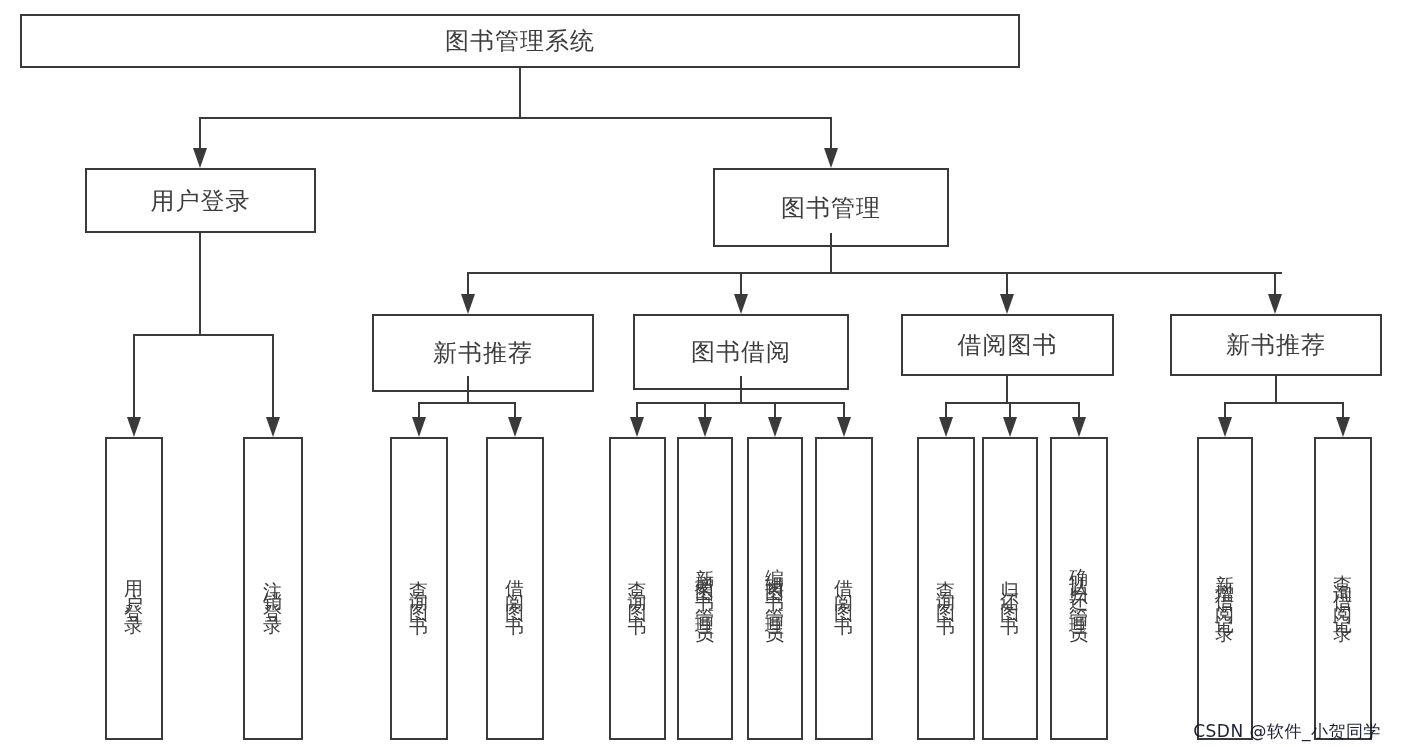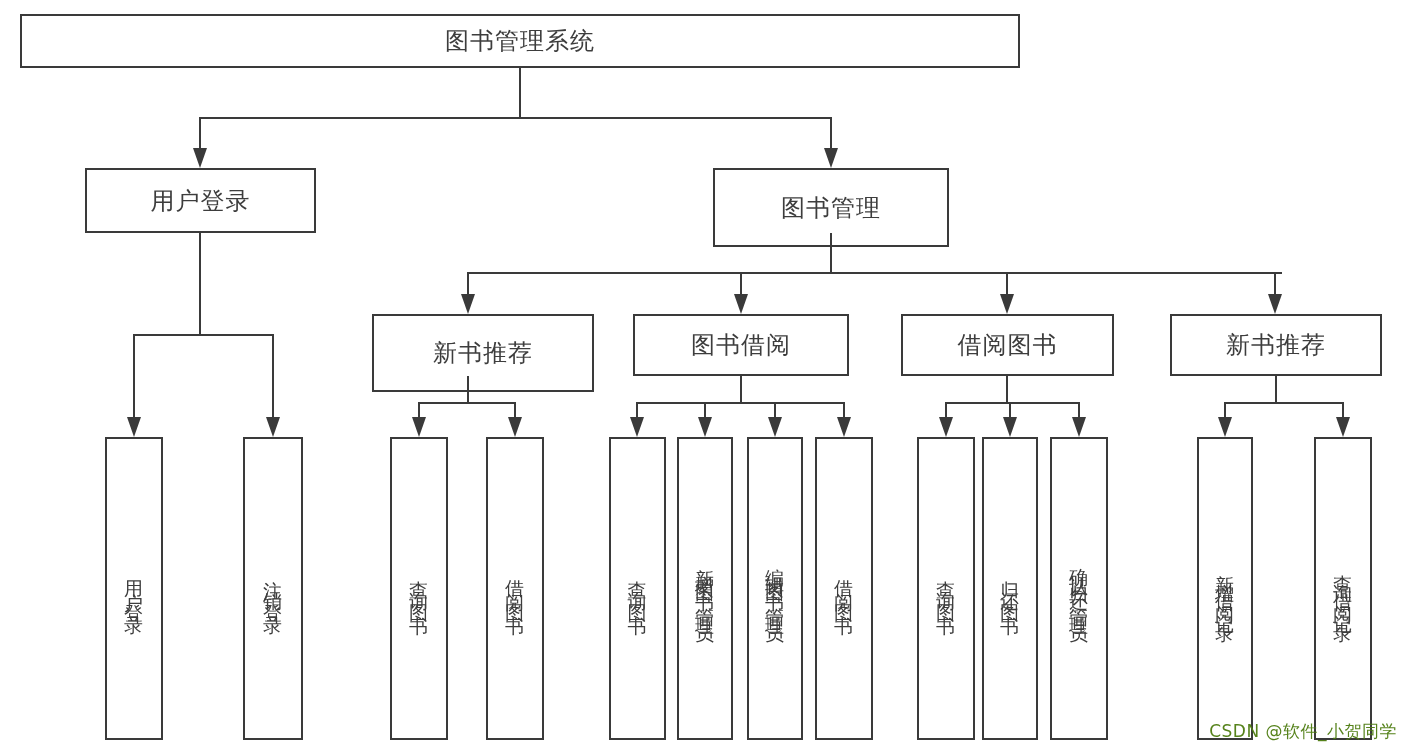--- a/index.html
+++ b/index.html
@@ -43,22 +43,22 @@
   .arrow::before{
     content:"";position:absolute;left:6px;top:0;width:2px;
     height:calc(100% - 18px);background:#3a3a3a;
   }
   .arrow::after{
     content:"";position:absolute;left:0;bottom:0;width:0;height:0;
     border-left:7px solid transparent;border-right:7px solid transparent;
     border-top:20px solid #3a3a3a;
   }
   .watermark{
-    position:absolute;right:8px;bottom:4px;
-    color:#4d7c0f;font-size:17px;letter-spacing:0.5px;
+    position:absolute;right:24px;bottom:4px;
+    color:#0f172a;font-size:17px;letter-spacing:0.5px;
     opacity:0.95;white-space:nowrap;
   }
 </style>
 </head>
 <body>
 
 <div class="canvas">
 
   <div class="box" style="left:20px;top:14px;width:1000px;height:54px">
     <span class="lbl">图书管理系统</span>
@@ -84,21 +84,21 @@
   <div class="vl" style="left:830px;top:233px;height:40px"></div>
   <div class="hl" style="left:467px;top:272px;width:815px"></div>
   <div class="arrow" style="left:461px;top:273px;height:41px"></div>
   <div class="arrow" style="left:734px;top:273px;height:41px"></div>
   <div class="arrow" style="left:1000px;top:273px;height:41px"></div>
   <div class="arrow" style="left:1268px;top:273px;height:41px"></div>
 
   <div class="box" style="left:372px;top:314px;width:222px;height:78px">
     <span class="lbl">新书推荐</span>
   </div>
-  <div class="box" style="left:633px;top:314px;width:216px;height:62px">
+  <div class="box" style="left:633px;top:314px;width:216px;height:76px">
     <span class="lbl">图书借阅</span>
   </div>
   <div class="box" style="left:901px;top:314px;width:213px;height:62px">
     <span class="lbl">借阅图书</span>
   </div>
   <div class="box" style="left:1170px;top:314px;width:212px;height:62px">
     <span class="lbl">新书推荐</span>
   </div>
 
   <div class="vl" style="left:467px;top:376px;height:28px"></div>

